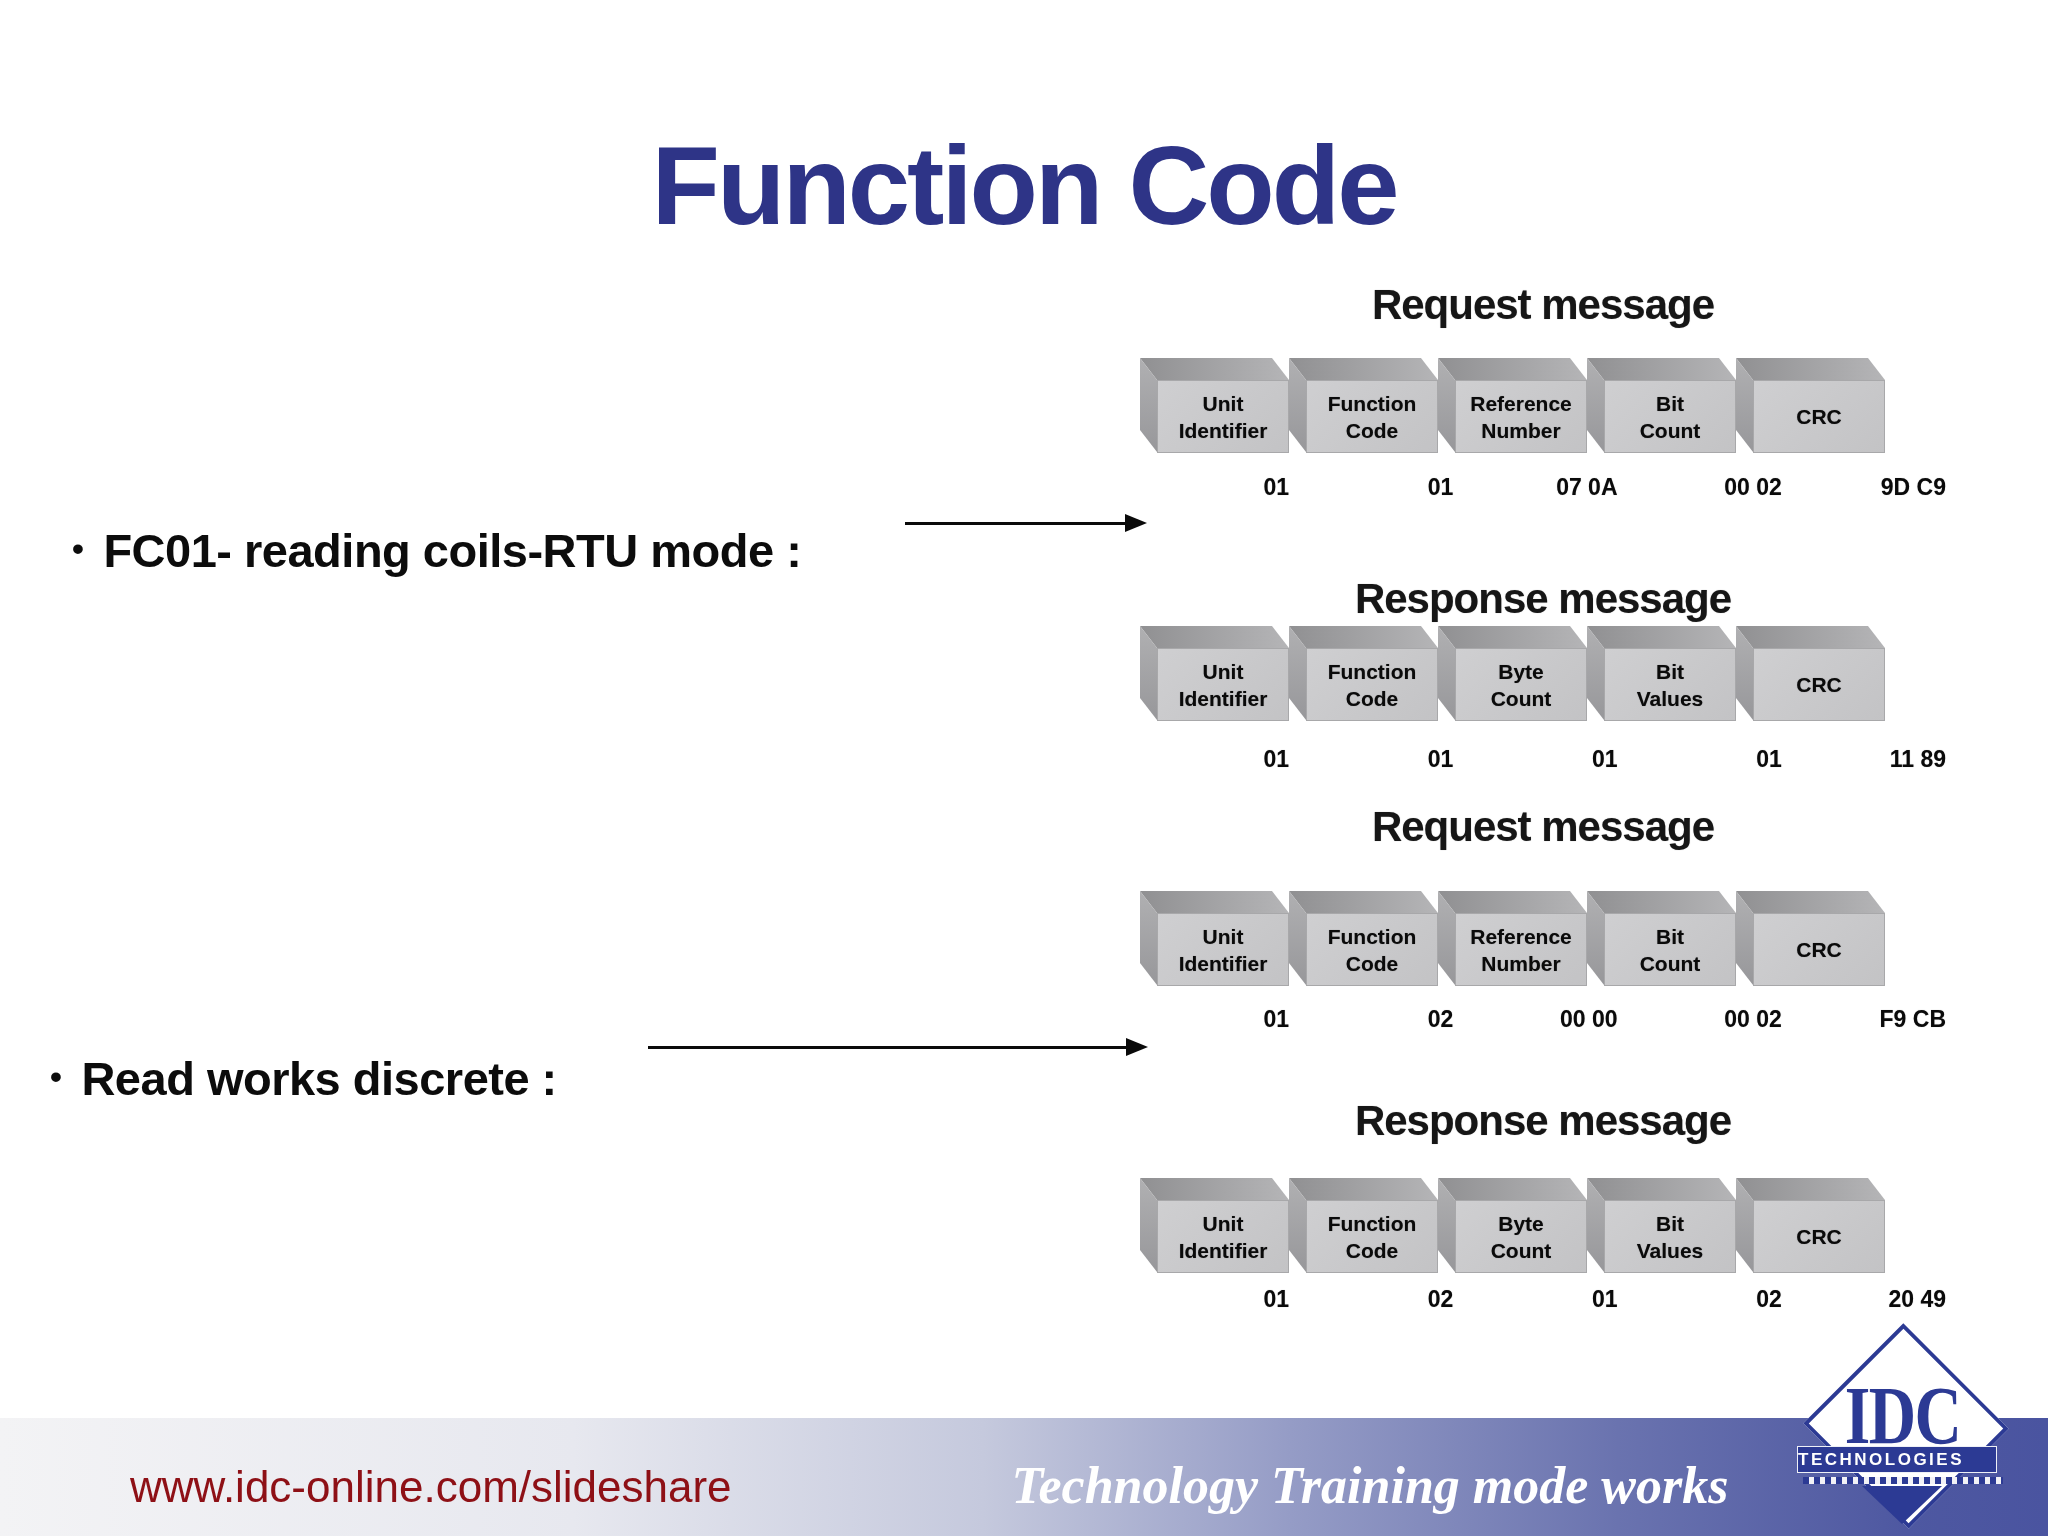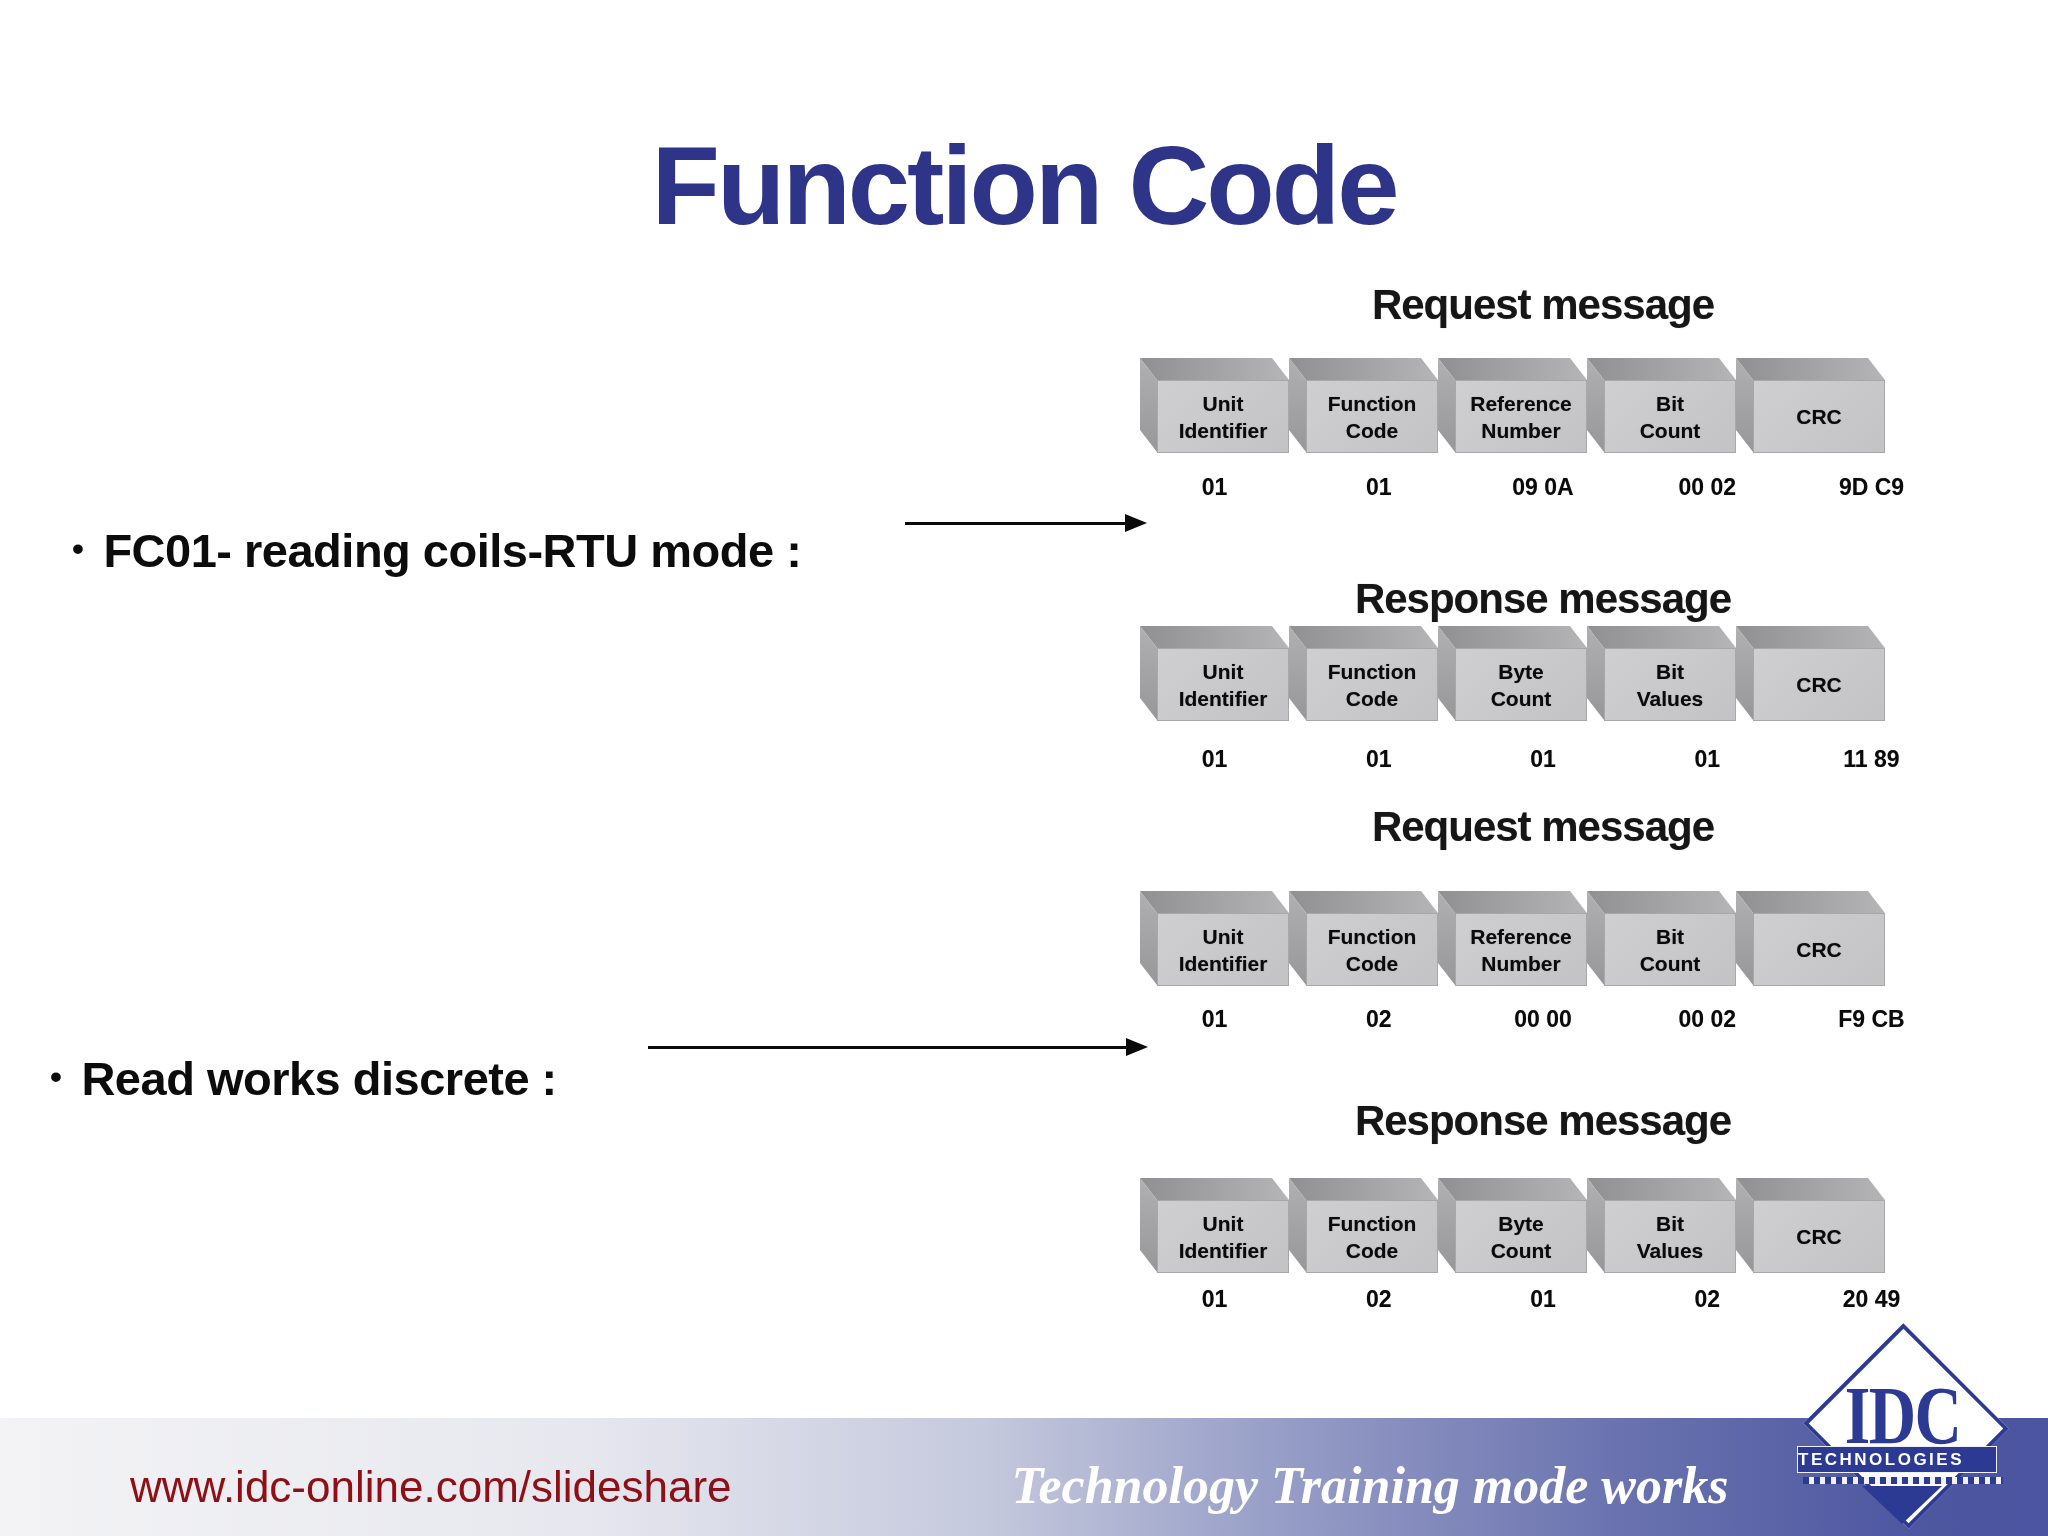--- a/index.html
+++ b/index.html
@@ -40,21 +40,21 @@
     background:linear-gradient(90deg,#909092,#b5b5b7);
     clip-path:polygon(0 0,88.59% 0,100% 100%,11.41% 100%);}
   .face-left{position:absolute;left:0;top:0;width:17px;height:95px;
     background:linear-gradient(180deg,#b0b0b2,#97979a);
     clip-path:polygon(0 0,100% 23.2%,100% 98.9%,0 75.8%);}
   .face-front{position:absolute;left:17px;top:22px;width:132px;height:73px;box-sizing:border-box;
     background:linear-gradient(135deg,#cfcfd1,#c3c3c5);border:1px solid #a8a8aa;
     display:flex;flex-direction:column;align-items:center;justify-content:center;
     font-size:21px;line-height:27px;font-weight:bold;color:#0a0a0a;text-align:center;
     text-shadow:0 0 1px rgba(0,0,0,.35);}
-  .val{width:149px;text-align:center;font-size:23px;font-weight:bold;color:#0a0a0a;line-height:30px;
+  .val{width:149px;text-align:right;font-size:23px;font-weight:bold;color:#0a0a0a;line-height:30px;
     text-shadow:0 0 1px rgba(0,0,0,.3);}
 
   
   .band{position:absolute;left:0;top:1418px;width:2048px;height:118px;
     background:linear-gradient(90deg,#f3f3f5 0%,#e7e8ef 28%,#c5c9dd 48%,#959cc6 63%,#6a73af 79%,#4e58a1 93%,#4a54a0 100%);}
   .footer-url{position:absolute;left:130px;top:1462px;font-size:44px;color:#8e1016;letter-spacing:0px;}
   .tagline{position:absolute;left:990px;top:1456px;width:760px;text-align:center;
     font-family:"Liberation Serif",serif;font-style:italic;font-weight:bold;font-size:52px;color:#ffffff;}
 
   
@@ -125,21 +125,21 @@
         <div class="face-left"></div>
         <div class="face-front">
           <span>CRC</span>
           <span></span>
         </div>
       </div>
   </div>
   <div class="dvals v1">
     <div class="val">01</div>
     <div class="val">01</div>
-    <div class="val">09 0A</div>
+    <div class="val">07 0A</div>
     <div class="val">00 02</div>
     <div class="val">9D C9</div>
   </div>
 
   <div class="dtitle t2">Response message</div>
   <div class="drow r2">
     <div class="cell">
         <div class="face-top"></div>
         <div class="face-left"></div>
         <div class="face-front">

